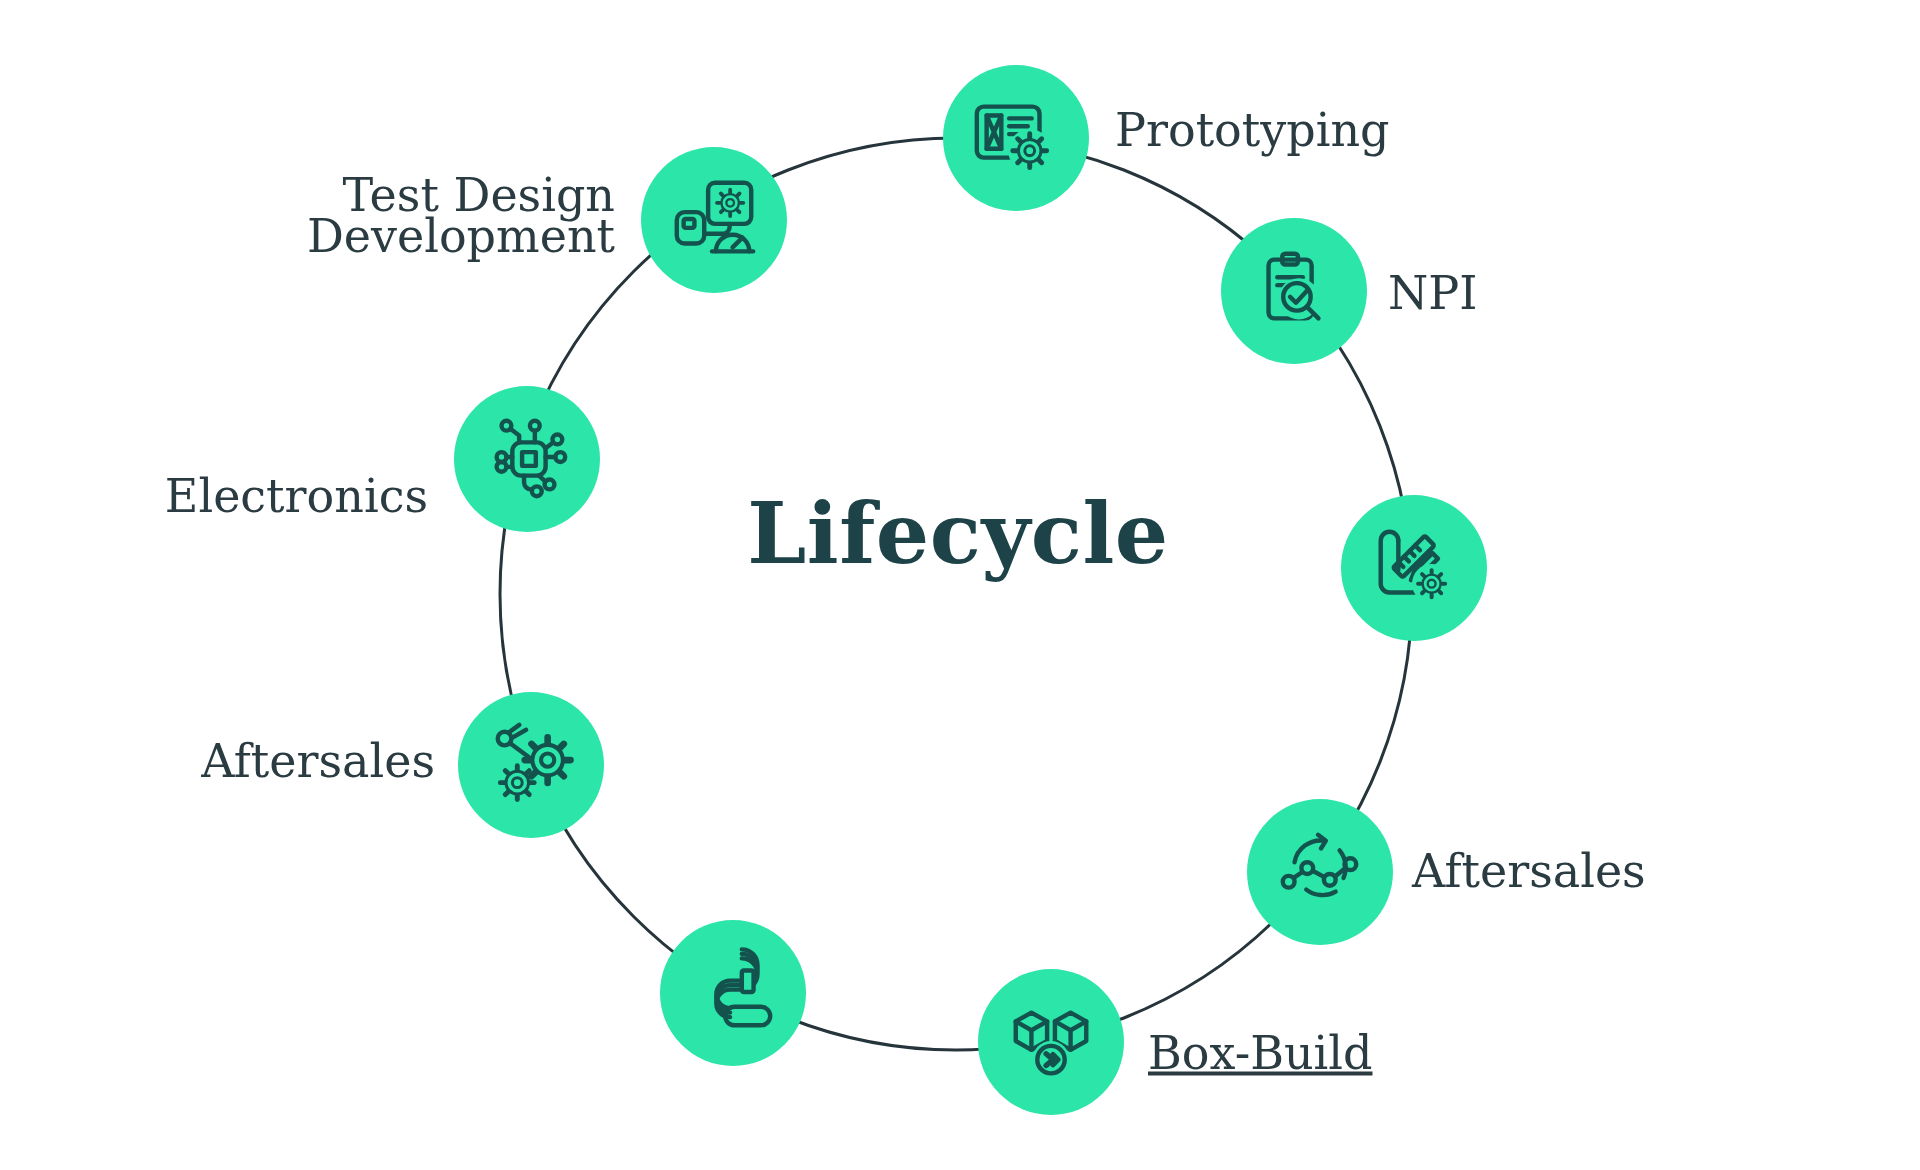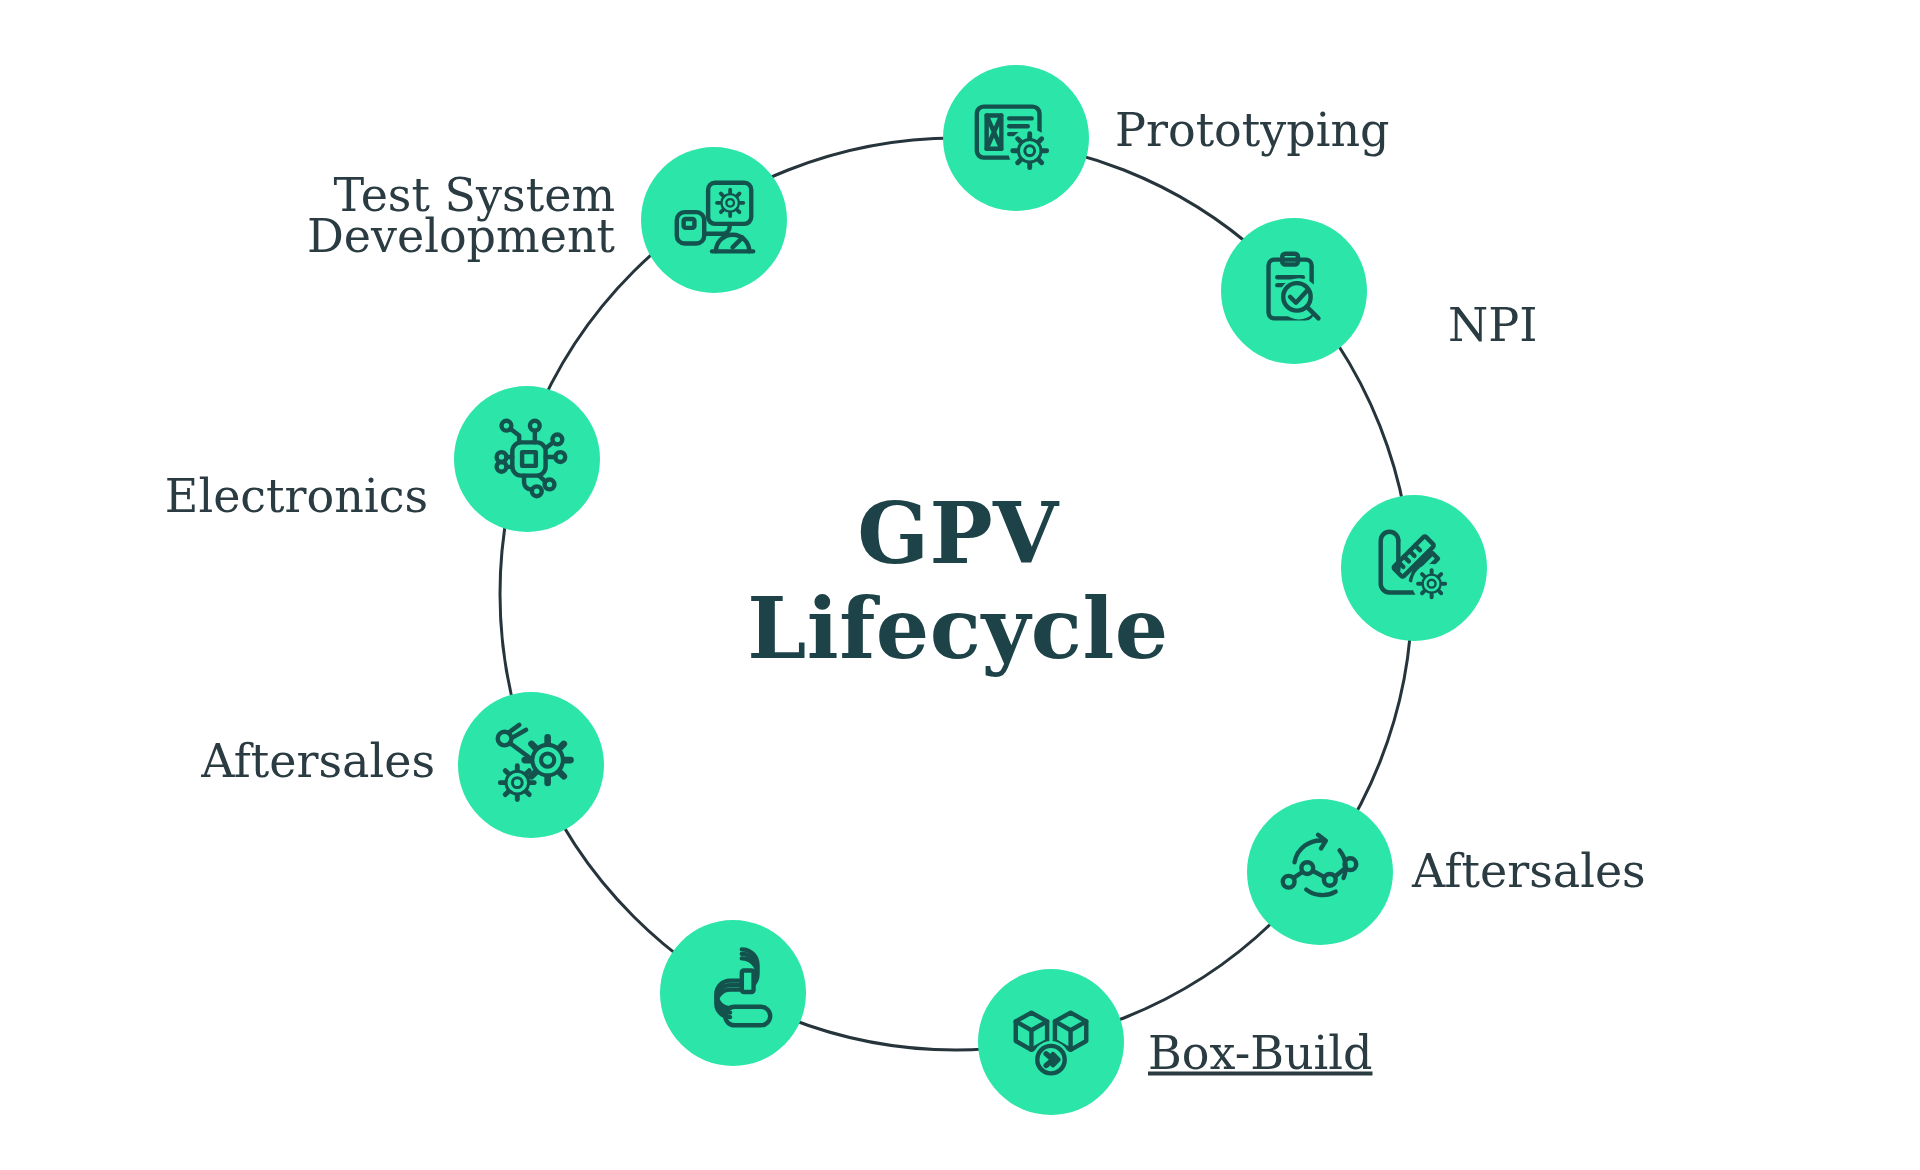--- a/index.html
+++ b/index.html
@@ -29,21 +29,21 @@
   .n-design{left:1341px;top:495px;}
   .n-aftersales{left:1247px;top:799px;}
   .n-boxbuild{left:978px;top:969px;}
   .n-cable{left:660px;top:920px;}
   .n-mechanics{left:458px;top:692px;}
   .n-electronics{left:454px;top:386px;}
   .n-tsd{left:641px;top:147px;}
 
   
   .lbl-prototyping{left:1115px;top:130px;}
-  .lbl-npi{left:1448px;top:293px;margin-top:32px;}
+  .lbl-npi{left:1388px;top:293px;}
   .lbl-design{left:1512px;top:566px;}
   .lbl-aftersales{left:1412px;top:871px;}
   .lbl-boxbuild{left:1148px;top:1053px;text-decoration:underline;}
   .lbl-cable{right:1280px;top:994px;}
   .lbl-mechanics{right:1485px;top:761px;}
   .lbl-electronics{right:1492px;top:460px;margin-top:36px;}
   .lbl-tsd{right:1305px;top:216px;}
 </style>
 </head>
 <body>
@@ -67,21 +67,20 @@
         </g>
       </symbol>
     </defs>
   </svg>
 
   <svg class="ring-svg">
     <circle cx="956" cy="594" r="456" fill="none" stroke="#26343b" stroke-width="3"></circle>
   </svg>
 
   <div class="title">
-    <div>GPV</div>
     <div>Lifecycle</div>
   </div>
 
   <div class="node n-prototyping">
     <svg class="ic" viewBox="0 0 96 96">
       <rect x="8" y="16" width="64" height="52" rx="7"></rect>
       <rect x="18" y="25" width="15" height="34"></rect>
       <line x1="18" y1="25" x2="33" y2="59"></line>
       <line x1="33" y1="25" x2="18" y2="59"></line>
       <line x1="41" y1="28" x2="64" y2="28"></line>
@@ -221,17 +220,17 @@
       <use href="#gear" x="49" y="15" width="31" height="31"></use>
       <path d="M64,52 v3 a7,7 0 0 1 -7,7 L38,62"></path>
       <rect x="10" y="40" width="28" height="32" rx="8"></rect>
       <rect x="17" y="47" width="11" height="9" rx="2"></rect>
       <path d="M50,80 a17,17 0 0 1 34,0"></path>
       <line x1="46" y1="80" x2="88" y2="80"></line>
       <line x1="67" y1="76" x2="77" y2="66"></line>
     </svg>
   </div>
   <div class="label lbl-tsd align-right">
-    <div>Test System</div>
+    <div>Test Design</div>
     <div>Development</div>
   </div>
 
 </div>
 
 </body></html>

